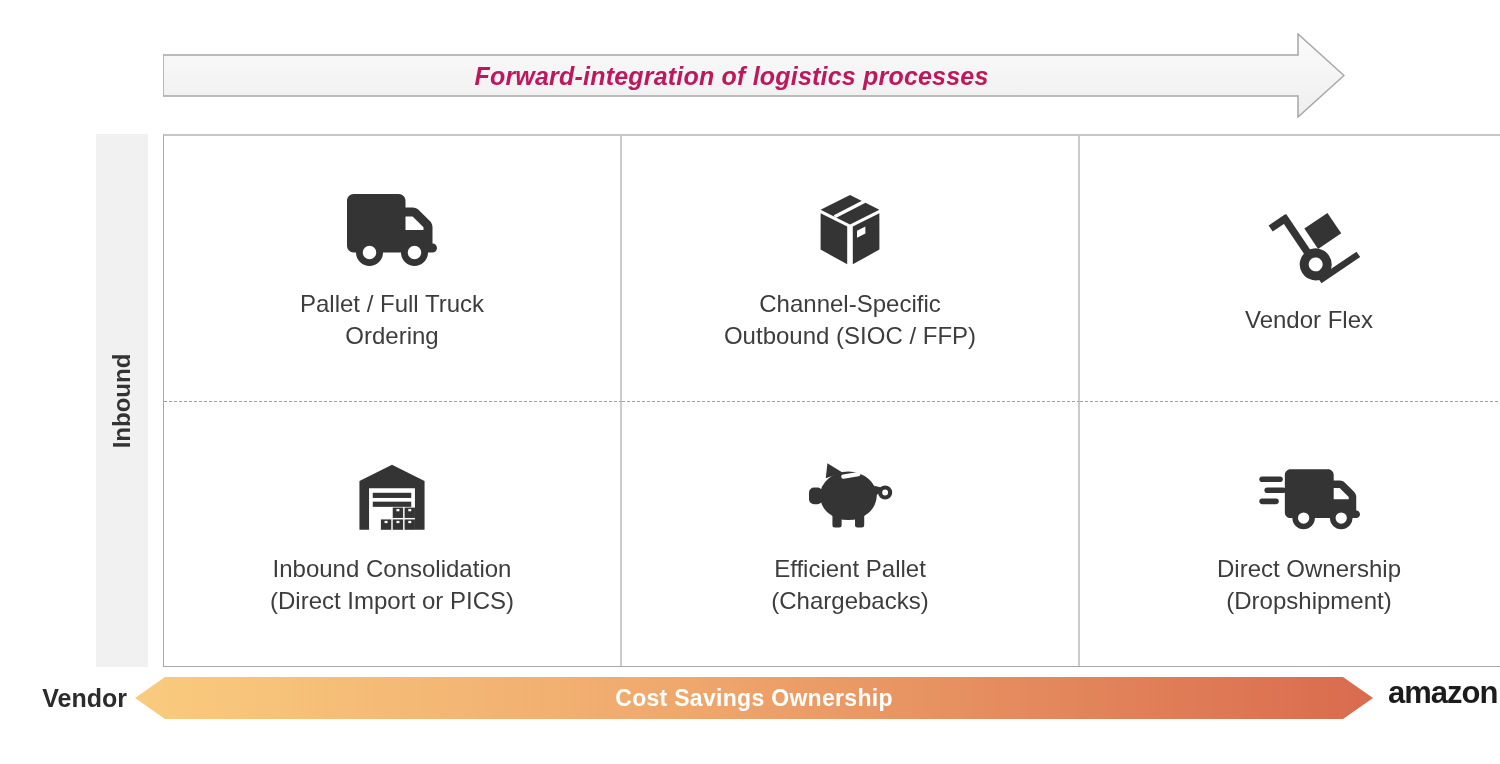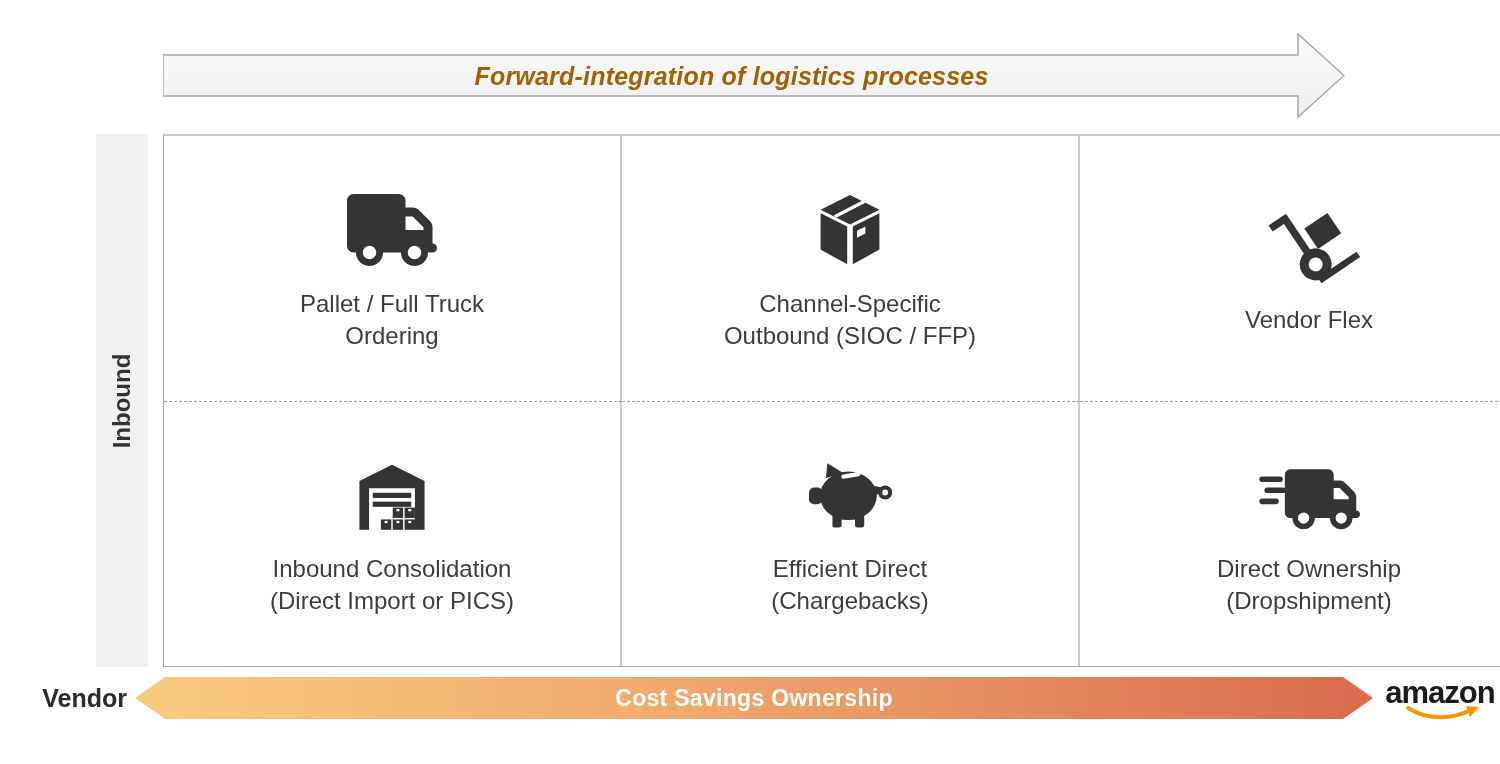--- a/index.html
+++ b/index.html
@@ -3,21 +3,21 @@
 <meta charset="utf-8">
 <style>
   html,body{margin:0;padding:0;background:#ffffff;}
   .stage{position:relative;width:1500px;height:764px;background:#ffffff;
          font-family:"Liberation Sans",sans-serif;overflow:hidden;}
 
   
   .top-arrow-svg{position:absolute;left:163px;top:33px;}
   .top-arrow-text{position:absolute;left:163px;top:55px;width:1137px;height:43px;
     display:flex;align-items:center;justify-content:center;
-    font-style:italic;font-weight:bold;font-size:25px;color:#a16207;letter-spacing:.2px;}
+    font-style:italic;font-weight:bold;font-size:25px;color:#be185d;letter-spacing:.2px;}
 
   
   .side-bar{position:absolute;top:134px;width:52px;height:533px;background:#f1f1f1;
     display:flex;align-items:center;justify-content:center;}
   .side-bar.left{left:96px;}
   .side-bar.right{left:1352px;}
   .side-bar .lbl{font-size:24px;font-weight:bold;color:#333333;white-space:nowrap;}
   .side-bar.left .lbl{transform:rotate(-90deg);}
   .side-bar.right .lbl{transform:rotate(90deg);}
 
@@ -35,21 +35,21 @@
 
   
   .bottom-arrow-svg{position:absolute;left:135px;top:676px;}
   .bottom-arrow-text{position:absolute;left:135px;top:676px;width:1238px;height:44px;
     display:flex;align-items:center;justify-content:center;
     color:#ffffff;font-weight:bold;font-size:23px;letter-spacing:.3px;}
   .vendor-label{position:absolute;left:22px;top:676px;width:105px;height:44px;
     display:flex;align-items:center;justify-content:flex-end;
     font-weight:bold;font-size:25px;color:#2b2b2b;text-align:right;}
   .amazon-logo{position:absolute;left:1388px;top:677px;width:104px;
-    display:flex;flex-direction:column;align-items:center;}
+    display:flex;flex-direction:row;align-items:center;}
   .amazon-word{font-weight:bold;font-size:31px;line-height:1;color:#1c1c1c;letter-spacing:-1px;}
   .amazon-smile{margin-top:-3px;margin-left:6px;}
 </style>
 </head>
 <body>
 
 <div class="stage">
 
   <svg class="top-arrow-svg" width="1182" height="85" viewBox="0 0 1182 85">
     <defs>
@@ -148,21 +148,21 @@
           <polygon fill="#343434" points="84,32 96,35 86,44"></polygon>
           <rect fill="#343434" x="34" y="64" width="11" height="18" rx="3"></rect>
           <rect fill="#343434" x="61" y="64" width="11" height="18" rx="3"></rect>
           <polygon fill="#343434" points="28,5 46,16 26,23"></polygon>
           <ellipse cx="53" cy="44" rx="34" ry="29" fill="#343434"></ellipse>
           <rect fill="#343434" x="6" y="34" width="16" height="20" rx="6"></rect>
           <line x1="47" y1="21" x2="65" y2="18" stroke="#ffffff" stroke-width="5" stroke-linecap="round"></line>
         </svg>
       </div>
       <div class="label">
-        <span>Efficient Direct</span>
+        <span>Efficient Pallet</span>
         <span>(Chargebacks)</span>
       </div>
     </div>
 
     <div class="cell">
       <div class="icon-wrap">
         <svg class="ic" width="102" height="70" viewBox="0 0 760 512">
           <rect fill="#343434" x="10" y="118" width="175" height="42" rx="21"></rect>
           <rect fill="#343434" x="48" y="200" width="160" height="42" rx="21"></rect>
           <rect fill="#343434" x="10" y="282" width="145" height="42" rx="21"></rect>

